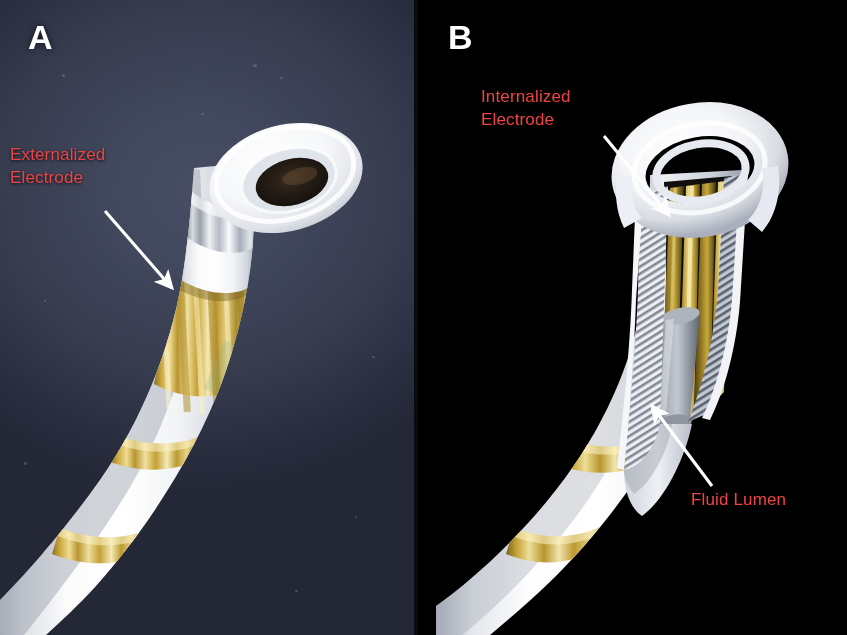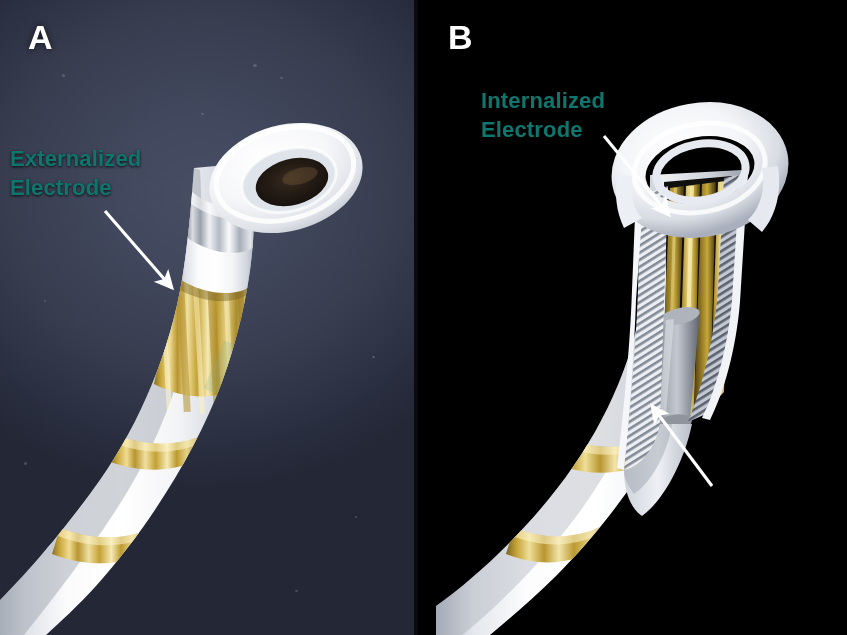--- a/index.html
+++ b/index.html
@@ -69,27 +69,26 @@
     letter-spacing: .5px;
     text-shadow: 0 0 6px rgba(0,0,0,.65);
     line-height: 1;
   }
   #letter-a { left: 28px; top: 20px; }
   #letter-b { left: 448px; top: 20px; }
 
   
   .callout {
     position: absolute;
-    color: #0f766e;
-    font-size: 22px;
+    color: #ef4444;
+    font-size: 17px;
     line-height: 1.33;
     letter-spacing: .15px;
     white-space: pre-line;
     text-shadow: 0 1px 3px rgba(0,0,0,.85);
-    font-weight: bold;
   }
   #label-externalized { left: 10px;  top: 144px; }
   #label-internalized { left: 481px; top: 86px;  }
   #label-fluid-lumen  { left: 691px; top: 489px; }
 
   
   #vector-layer {
     position: absolute;
     left: 0; top: 0;
     width: 847px; height: 635px;
@@ -433,14 +432,15 @@
   <div class="panel-letter" id="letter-a">A</div>
 
   <div class="panel-letter" id="letter-b">B</div>
 
   <div class="callout" id="label-externalized">Externalized
 Electrode</div>
 
   <div class="callout" id="label-internalized">Internalized
 Electrode</div>
 
+  <div class="callout" id="label-fluid-lumen">Fluid Lumen</div>
 
 </div>
 
 </body></html>

